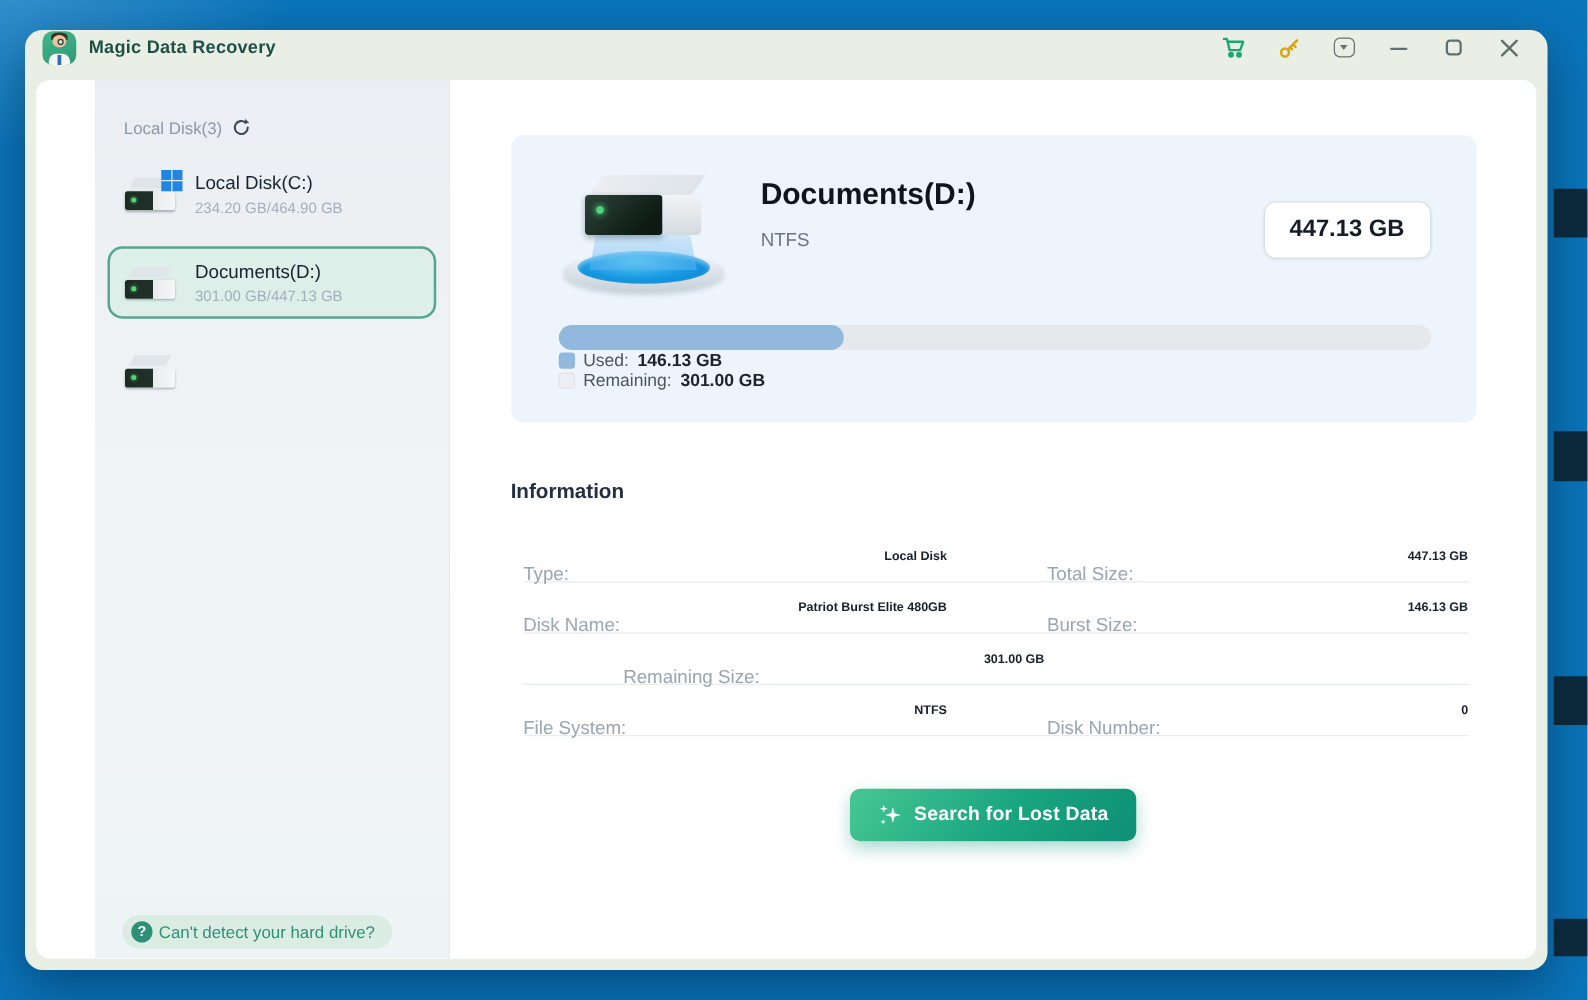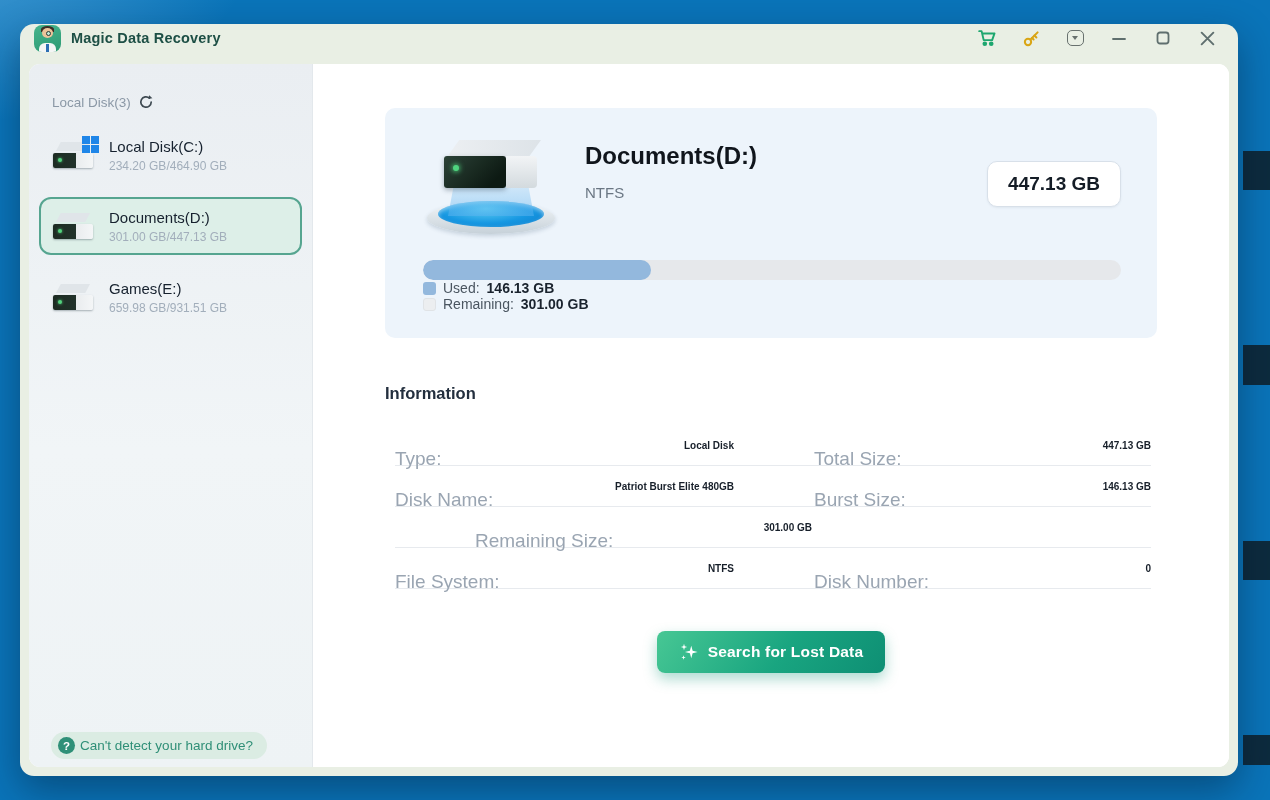--- a/index.html
+++ b/index.html
@@ -40,21 +40,21 @@
   .win-title { font-size:14.5px; font-weight:bold; color:#1d4f45; letter-spacing:.2px; }
   .tb-spacer { flex:1; }
   .tb-btn { width:30px; height:30px; display:flex; align-items:center; justify-content:center; border-radius:6px; cursor:pointer; }
   .tb-btn + .tb-btn { margin-left:4px; }
   .dd-box { width:17px; height:16px; border:1.6px solid #68716e; border-radius:5px; display:flex; align-items:center; justify-content:center; }
   .dd-box .tri { width:0; height:0; border-left:3.5px solid transparent; border-right:3.5px solid transparent; border-top:4.5px solid #68716e; }
 
   
   .content {
     position:absolute; left:9px; right:9px; top:40px; bottom:9px;
-    border-radius:11px; overflow:hidden; display:flex; background:#fff;
+    border-radius:11px; overflow:hidden; display:flex; background:#fff;padding-left:47px;
   }
 
   
   .sidebar {
     width:284px; flex:0 0 auto; display:flex; flex-direction:column;
     background:linear-gradient(180deg,#eaeef2 0%,#f1f5f7 55%,#eef3f5 100%);
     border-right:1px solid #e3e8ec;
   }
   .sb-header { margin:30px 0 16px 23px; display:flex; align-items:center; gap:7px;
                font-size:13.5px; color:#8b98a6; }
@@ -130,21 +130,21 @@
   .swatch.rem  { background:#eceef0; border:1px solid #e0e3e6; }
   .legend b { color:#1a232e; font-size:14px; }
 
   .info-section { margin-top:46px; }
   .info-heading { font-size:16.5px; font-weight:bold; color:#232f3e; }
   .info-table { margin:22px 0 0 10px; width:756px; }
   .info-row { display:flex; align-items:center; height:41px; border-bottom:1px solid #e7eaee; }
   .cell { display:flex; justify-content:space-between; align-items:center; }
   .cell.left  { width:339px; }
   .cell.right { width:337px; margin-left:80px; }
-  .cell .lbl { font-size:19px; color:#9aa5b2;margin-top:28px; }
+  .cell .lbl { font-size:15px; color:#9aa5b2;margin-top:28px; }
   .cell .val { font-size:10px; color:#171f2a; font-weight:600; }
 
   .action-row { text-align:center; margin-top:42px; }
   .search-btn {
     display:inline-flex; align-items:center; gap:9px; border:none; cursor:pointer;
     padding:11px 22px; border-radius:8px; color:#fff; font-family:inherit;
     font-size:15.5px; font-weight:bold; letter-spacing:.2px;
     background:linear-gradient(125deg,#47c794 0%,#19a580 55%,#0e8f74 100%);
     box-shadow:0 6px 14px rgba(18,150,120,.35);
   }
@@ -249,24 +249,20 @@
             <div class="disk-size">301.00 GB/447.13 GB</div>
           </div>
         </div>
 
         <div class="disk-item">
           <div class="disk-ico">
             <div class="di-top"></div>
               <div class="di-front"></div>
               <div class="di-led"></div>
           </div>
-          <div class="disk-text">
-            <div class="disk-name">Games(E:)</div>
-            <div class="disk-size">659.98 GB/931.51 GB</div>
-          </div>
         </div>
 
       </div>
 
       <div class="sb-footer">
         <div class="help-pill">
           <div class="q-ico">?</div>
           <span>Can't detect your hard drive?</span>
         </div>
       </div>

